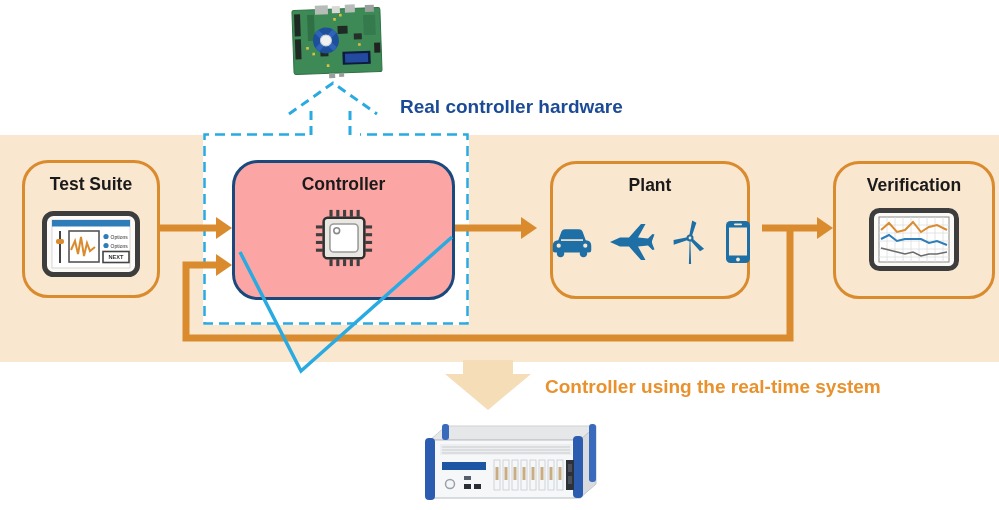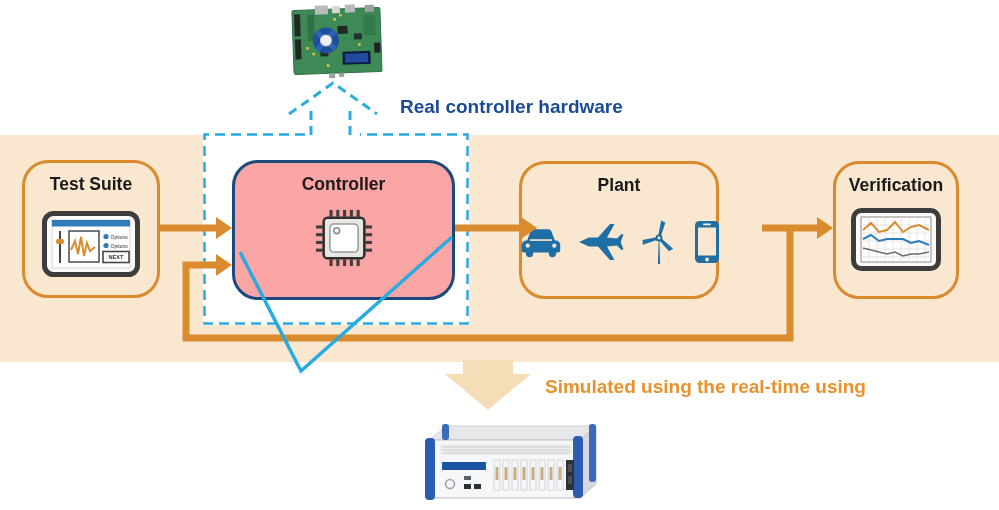--- a/index.html
+++ b/index.html
@@ -5,22 +5,22 @@
   html,body{margin:0;padding:0;background:#fff;}
   .stage{position:relative;width:999px;height:510px;background:#fff;overflow:hidden;
          font-family:"Liberation Sans",sans-serif;}
   .layer{position:absolute;left:0;top:0;width:999px;height:510px;pointer-events:none;}
   .band{position:absolute;left:0;top:135px;width:999px;height:227px;background:var(--band);}
   .block{position:absolute;box-sizing:border-box;border-radius:26px;display:flex;
          flex-direction:column;align-items:center;}
   .block-label{font-weight:bold;font-size:17.5px;color:#1a1a1a;margin-top:11px;}
   #test-suite{left:22px;top:160px;width:138px;height:138px;border:3.5px solid var(--orange);}
   #controller{left:232px;top:160px;width:223px;height:140px;border:3px solid var(--navy_border);background:#fca5a5;}
-  #plant{left:519px;top:161px;width:200px;height:138px;border:3.5px solid var(--orange);}
-  #verification{left:833px;top:161px;width:126px;height:138px;border:3.5px solid var(--orange);}
+  #plant{left:550px;top:161px;width:200px;height:138px;border:3.5px solid var(--orange);}
+  #verification{left:833px;top:161px;width:162px;height:138px;border:3.5px solid var(--orange);}
   .icon-row{display:flex;align-items:center;gap:13px;margin-top:22px;}
   .annotation{position:absolute;font-weight:bold;font-size:19px;white-space:nowrap;}
   #lbl-rch{left:400px;top:96px;color:var(--navy_text);}
   #lbl-rio{left:205px;top:376px;color:var(--navy_text);}
   #lbl-sim{left:545px;top:376px;color:var(--orange_text);}
   .st-orange{stroke:var(--orange);fill:none;stroke-width:7;}
   .fl-orange{fill:var(--orange);}
   .st-cyan{stroke:var(--cyan);fill:none;}
   .fl-tan{fill:var(--tan_arrow);}
   .fl-blue{fill:var(--icon_blue);}
@@ -166,21 +166,21 @@
     <g class="st-cyan" stroke-width="3" stroke-dasharray="9 6">
       <path d="M289 114 L333 83 L377 114"></path>
       <path d="M311 111 V135"></path>
       <path d="M350 111 V135"></path>
     </g>
 
     <path d="M240 252 L301 371 L452 237" class="st-cyan" stroke-width="3.5"></path>
   </svg>
 
   <div class="annotation" id="lbl-rch">Real controller hardware</div>
-  <div class="annotation" id="lbl-sim">Simulated using the real-time using</div>
+  <div class="annotation" id="lbl-sim">Controller using the real-time system</div>
 
   <svg id="pcb" width="102" height="76" viewBox="0 0 102 76">
     <g transform="rotate(-2 51 38)">
       <rect x="7" y="5" width="88" height="64" rx="2" fill="#3e8a57" stroke="#2f7045" stroke-width="1"></rect>
       <rect x="22" y="10" width="7" height="26" fill="#2f7045"></rect>
       <rect x="78" y="12" width="12" height="20" fill="#357a4c"></rect>
       <rect x="9" y="9" width="6" height="22" fill="#202823"></rect>
       <rect x="9" y="34" width="6" height="20" fill="#202823"></rect>
       <rect x="30" y="1" width="13" height="9" fill="#b8bcb8"></rect>
       <rect x="47" y="2" width="8" height="7" fill="#d8d9d6"></rect>

